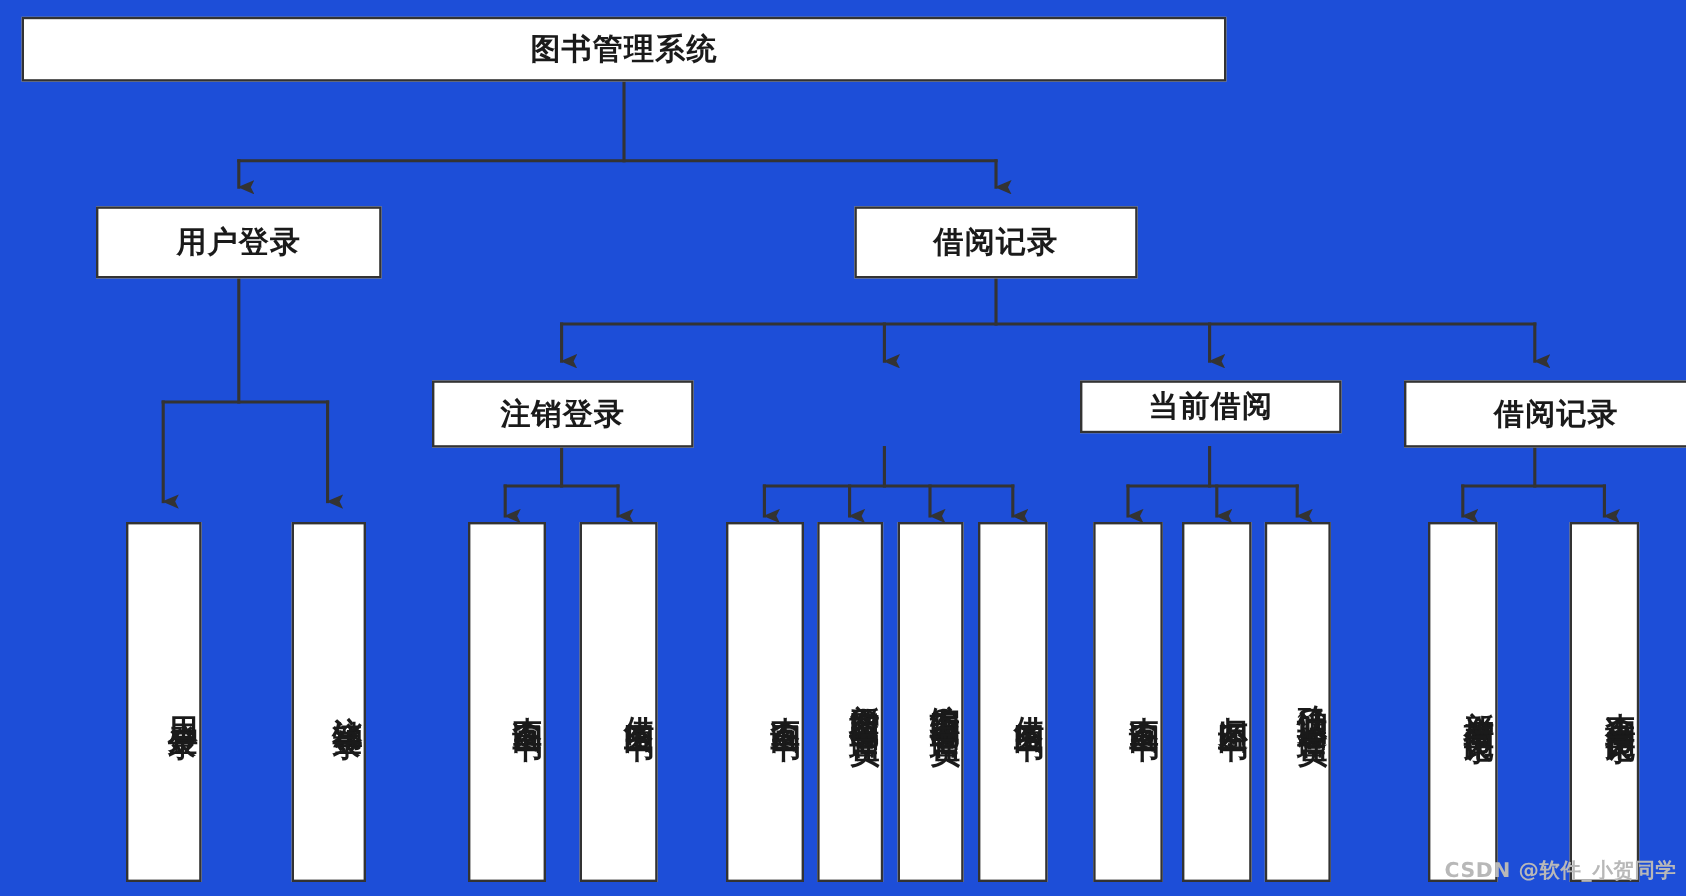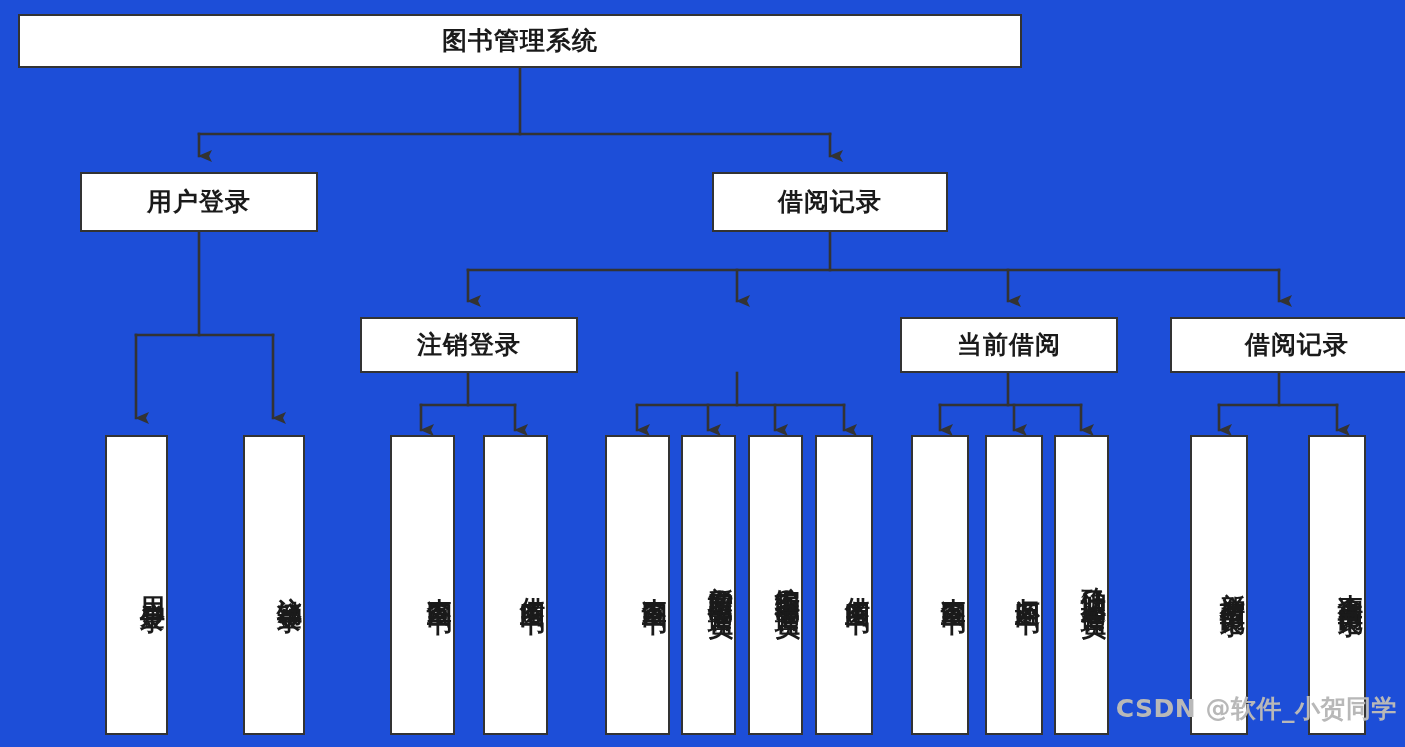--- a/index.html
+++ b/index.html
@@ -54,22 +54,22 @@
     justify-content: center;
   }
   .node.vert span {
     display: block;
     writing-mode: vertical-rl;
     text-orientation: upright;
   }
   #watermark {
     position: absolute;
     right: 8px;
-    bottom: 22px;
-    font-size: 25px;
+    bottom: 10px;
+    font-size: 17px;
     color: #b8b8b8;
     letter-spacing: 0.5px;
     white-space: nowrap;
     z-index: 5;
   }
 </style>
 </head>
 <body>
 
 <div id="canvas">
@@ -132,21 +132,21 @@
   <div class="node horiz" style="left:80px; top:172px; width:238px; height:60px;">
     <span>用户登录</span>
   </div>
   <div class="node horiz" style="left:712px; top:172px; width:236px; height:60px;">
     <span>借阅记录</span>
   </div>
 
   <div class="node horiz" style="left:360px; top:317px; width:218px; height:56px;">
     <span>注销登录</span>
   </div>
-  <div class="node horiz" style="left:900px; top:317px; width:218px; height:56px;">
+  <div class="node horiz" style="left:900px; top:317px; width:218px; height:44px;">
     <span>当前借阅</span>
   </div>
   <div class="node horiz" style="left:1170px; top:317px; width:254px; height:56px;">
     <span>借阅记录</span>
   </div>
 
   <div class="node vert" style="left:105px; top:435px; width:63px; height:300px;">
     <span>用户登录</span>
   </div>
   <div class="node vert" style="left:243px; top:435px; width:62px; height:300px;">

